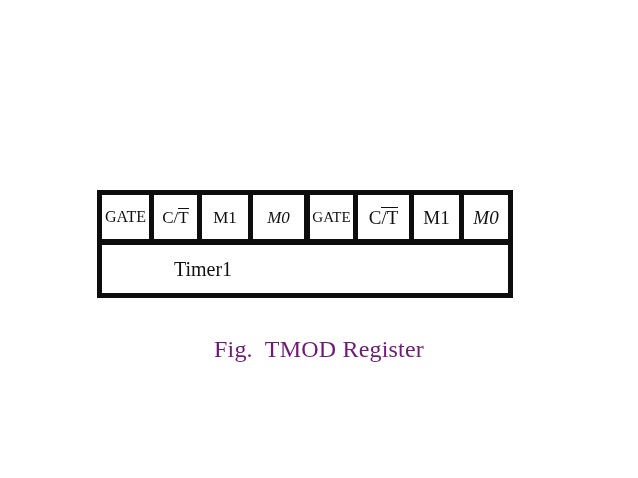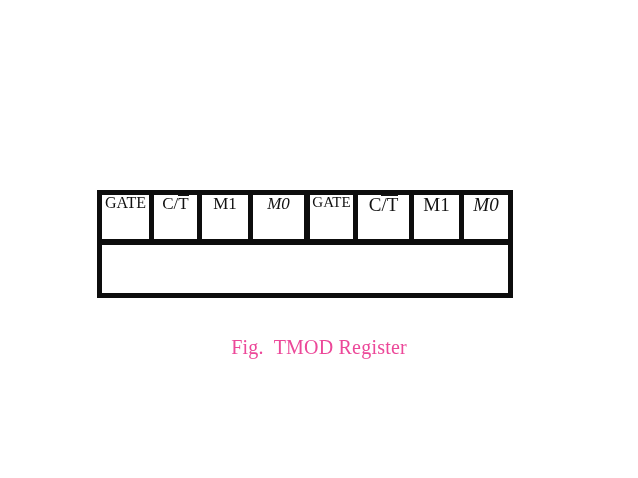--- a/index.html
+++ b/index.html
@@ -46,20 +46,21 @@
     height: 100%;
   }
   .half-left  { flex: 0 0 202px; }
   .half-right { flex: 1 1 auto; border-left: 6px solid #0d0d0d; }
 
   .bit-cell {
     position: relative;
     height: 100%;
     box-sizing: border-box;
     display: flex;
+    align-items: center;
     justify-content: center;
     background: #ffffff;
     border-right: 5px solid #0d0d0d;
     line-height: 1;
     white-space: nowrap;
   }
   .bit-cell:last-child { border-right: none; font-style: italic; }
 
   .half-left  .bit-cell { font-size: 17px; }
   .half-right .bit-cell { font-size: 19px; }
@@ -112,23 +113,23 @@
   .timer-cell.t1 { flex: 0 0 202px; }
   .timer-cell.t0 { flex: 1 1 auto; border-left: 6px solid #0d0d0d; }
 
   
   #caption {
     position: absolute;
     left: 0;
     top: 336px;
     width: 638px;
     text-align: center;
-    font-size: 20px;
+    font-size: 24px;
     letter-spacing: 0.2px;
-    color: #ec4899;
+    color: #701a75;
     white-space: pre;
   }
 </style>
 </head>
 <body>
 
 <div id="figure">
   <div class="rows">
 
     <div class="bit-row">
@@ -160,18 +161,21 @@
         <div class="bit-cell c2">
           <span>M1</span>
         </div>
         <div class="bit-cell c3">
           <span>M0</span>
         </div>
       </div>
     </div>
 
     <div class="timer-row">
+      <div class="timer-cell t1">
+        <span>Timer1</span>
+      </div>
     </div>
 
   </div>
 </div>
 
 <div id="caption">Fig.  TMOD Register</div>
 
 </body></html>

